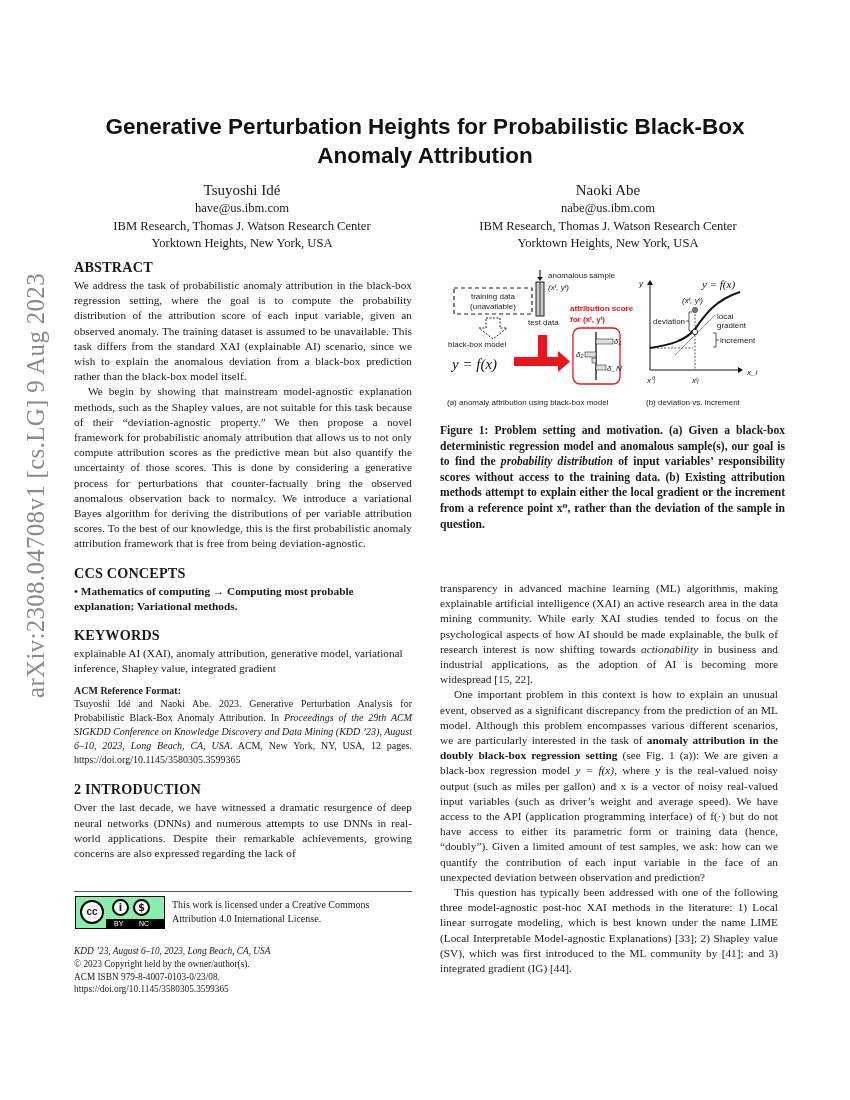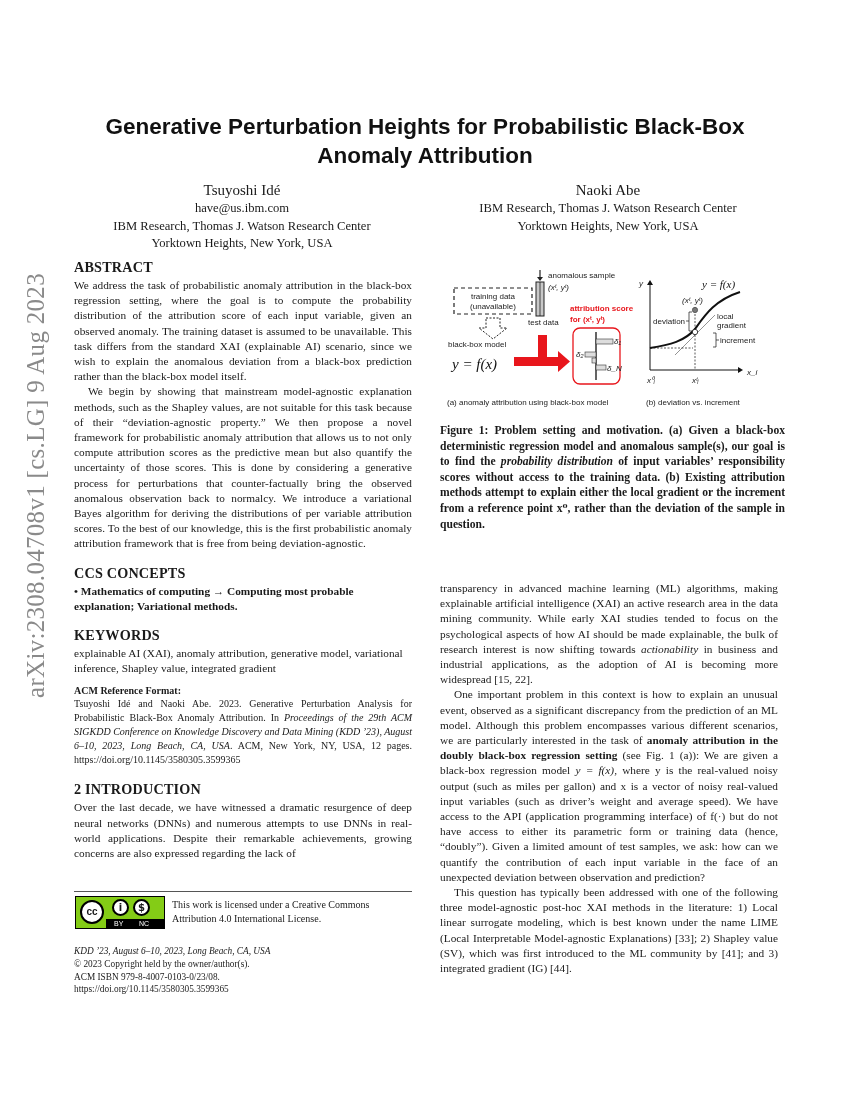--- a/index.html
+++ b/index.html
@@ -14,21 +14,21 @@
   .a1 { left:77px; } .a2 { left:443px; }
   .col { position:absolute; width:338px; font-size:11.3px; line-height:15.2px; text-align:justify; }
   .left { left:74px; } .right { left:440px; }
   .h { font-family:"Liberation Serif", serif; font-weight:bold; font-size:14.2px; letter-spacing:0.2px; margin:0; line-height:18px; }
   p { margin:0; }
   .indent { text-indent:14px; }
   .ccs { font-weight:bold; }
   .ref-h { font-weight:bold; font-size:10px; line-height:13px; }
   .ref { font-size:10px; line-height:14px; }
   .foot-rule { position:absolute; left:74px; top:891px; width:338px; border-top:1px solid #555; }
-  .cc-badge { position:absolute; left:75px; top:896px; width:90px; height:33px; background:#84cc16; border:1.5px solid #000; box-sizing:border-box; }
+  .cc-badge { position:absolute; left:75px; top:896px; width:90px; height:33px; background:#86efac; border:1.5px solid #000; box-sizing:border-box; }
   .cc-badge .cc { position:absolute; left:4px; top:3px; width:24px; height:24px; border-radius:50%; background:#fff; border:2.5px solid #000; box-sizing:border-box;
                   font-family:"Liberation Sans", sans-serif; font-weight:bold; font-size:10px; line-height:19px; text-align:center; }
   .cc-badge .ic { position:absolute; top:2px; width:17px; height:17px; border-radius:50%; background:#fff; border:2px solid #000; box-sizing:border-box;
                   font-size:10px; line-height:13px; text-align:center; font-family:"DejaVu Sans", sans-serif; font-weight:bold; }
   .cc-badge .strip { position:absolute; left:30px; right:0; bottom:0; height:9px; background:#000; color:#fff;
                      font-family:"Liberation Sans", sans-serif; font-size:7px; line-height:9px; }
   .cc-text { position:absolute; left:172px; top:898px; width:240px; font-size:10px; line-height:13.5px; }
   .meta { position:absolute; left:74px; top:945px; width:338px; font-size:9.3px; line-height:12.8px; }
   .meta .it { font-style:italic; }
   .fig { position:absolute; left:440px; top:265px; width:350px; height:150px; }
@@ -43,20 +43,21 @@
 <div class="title">Generative Perturbation Heights for Probabilistic Black-Box Anomaly Attribution</div>
 
 <div class="author a1">
   <div class="name">Tsuyoshi Idé</div>
   <div>have@us.ibm.com</div>
   <div>IBM Research, Thomas J. Watson Research Center</div>
   <div>Yorktown Heights, New York, USA</div>
 </div>
 <div class="author a2">
   <div class="name">Naoki Abe</div>
+  <div>nabe@us.ibm.com</div>
   <div>IBM Research, Thomas J. Watson Research Center</div>
   <div>Yorktown Heights, New York, USA</div>
 </div>
 
 <div class="col left" style="top:258px;">
   <h2 class="h">ABSTRACT</h2>
   <p style="margin-top:2px;">We address the task of probabilistic anomaly attribution in the black-box regression setting, where the goal is to compute the probability distribution of the attribution score of each input variable, given an observed anomaly. The training dataset is assumed to be unavailable. This task differs from the standard XAI (explainable AI) scenario, since we wish to explain the anomalous deviation from a black-box prediction rather than the black-box model itself.</p>
   <p class="indent">We begin by showing that mainstream model-agnostic explanation methods, such as the Shapley values, are not suitable for this task because of their “deviation-agnostic property.” We then propose a novel framework for probabilistic anomaly attribution that allows us to not only compute attribution scores as the predictive mean but also quantify the uncertainty of those scores. This is done by considering a generative process for perturbations that counter-factually bring the observed anomalous observation back to normalcy. We introduce a variational Bayes algorithm for deriving the distributions of per variable attribution scores. To the best of our knowledge, this is the first probabilistic anomaly attribution framework that is free from being deviation-agnostic.</p>
 
   <h2 class="h" style="margin-top:12px;">CCS CONCEPTS</h2>

